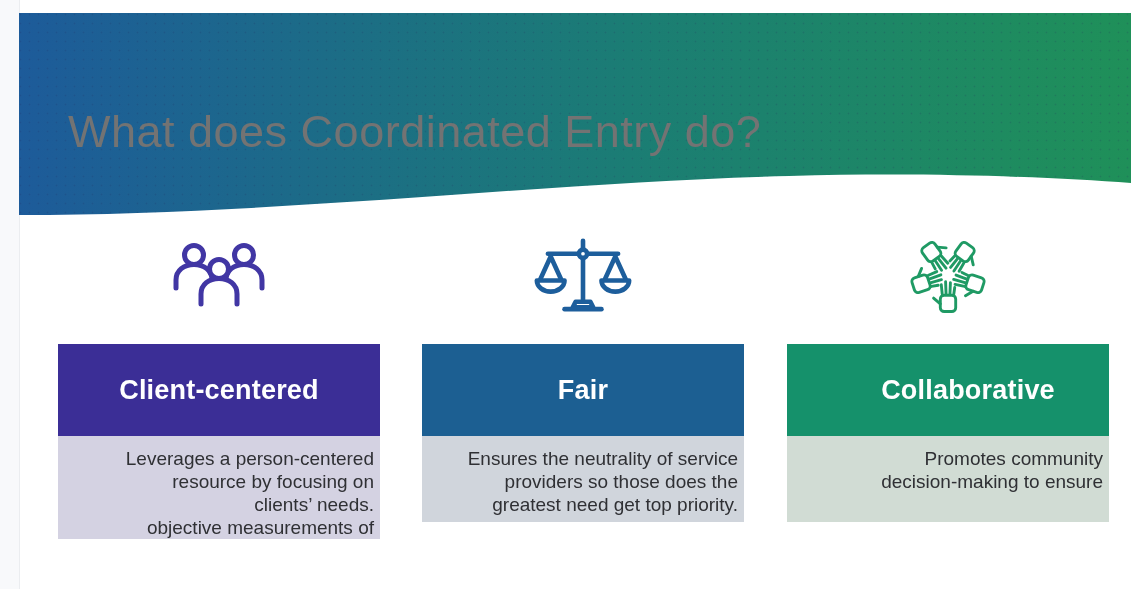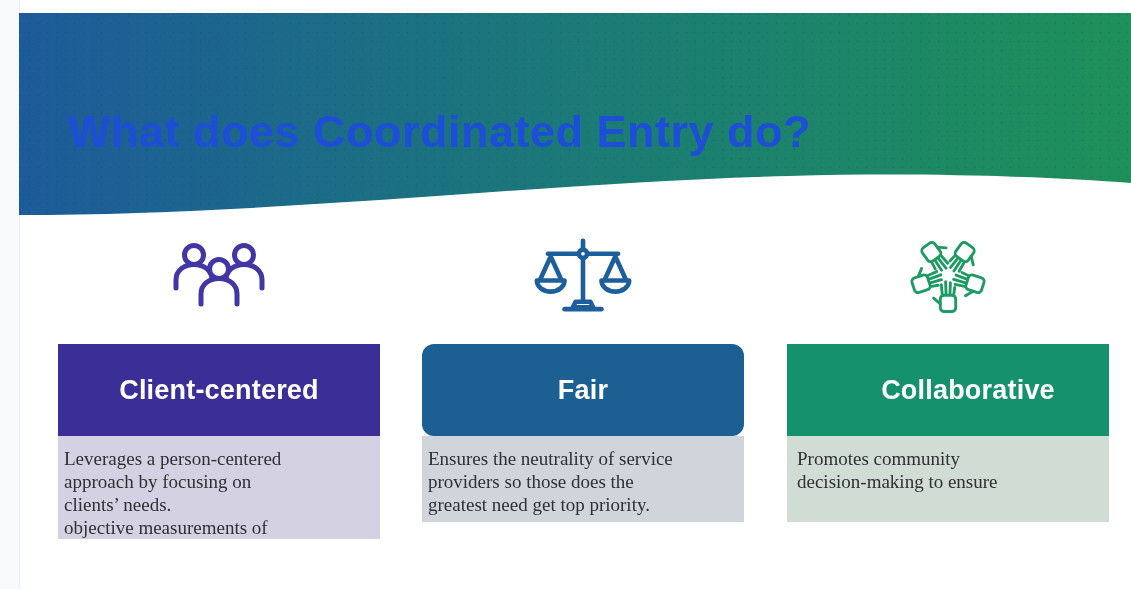--- a/index.html
+++ b/index.html
@@ -9,33 +9,33 @@
     font-family:"Liberation Sans","DejaVu Sans",sans-serif;
   }
   .left-gutter{
     position:absolute;left:0;top:0;width:19px;height:589px;
     background:#f8f9fb;border-right:1px solid #ebedf0;
   }
   .banner{position:absolute;left:19px;top:13px;width:1112px;height:202px;}
   .banner svg{display:block;width:1112px;height:202px;}
   .page-title{
     position:absolute;left:68px;top:76px;width:980px;
-    color:#1d4ed8;font-size:45px;font-weight:700;letter-spacing:.5px;
+    color:#737373;font-size:45px;font-weight:400;letter-spacing:.5px;
   }
   .col{position:absolute;width:322px;}
   .col-0{left:58px;} .col-1{left:422px;} .col-2{left:787px;}
   .icon-wrap{top:233px;height:84px;display:flex;align-items:center;justify-content:center;}
   .card{top:344px;height:178px;display:flex;flex-direction:column;}
   .card-header{
     height:92px;flex:0 0 92px;display:flex;align-items:center;justify-content:center;
     color:#ffffff;font-size:27px;font-weight:700;letter-spacing:.2px;
   }
   .card-body{
-    flex:1;padding:11px 6px 0;text-align:left;
-    color:#2f3034;font-size:19px;line-height:23px;font-family:Liberation Serif, serif;
+    flex:1;padding:11px 6px 0;text-align:right;
+    color:#2f3034;font-size:19px;line-height:23px;
   }
   .icon-wrap svg{overflow:visible;}
 </style>
 </head>
 <body>
 
 <div class="left-gutter"></div>
 
 <div class="banner">
   <svg viewBox="0 0 1112 202" preserveAspectRatio="none">
@@ -100,28 +100,28 @@
       <rect x="-8" y="-9" width="16" height="17" rx="4" fill="#ffffff"></rect>
       <path d="M-6,-10 L-7,-20 M-2,-10 L-2.5,-23 M2,-10 L2.5,-22 M6,-10 L7,-17 M-8,0 L-15,-6"></path>
     </g>
   </svg>
 </div>
 
 <div class="col col-0 card">
   <div class="card-header" style="background-color: rgb(59, 46, 150);">Client-centered</div>
   <div class="card-body" style="background-color: rgb(212, 210, 226);">
     <div>Leverages a person-centered</div>
-    <div>approach by focusing on</div>
+    <div>resource by focusing on</div>
     <div>clients’ needs.</div>
     <div>objective measurements of</div>
   </div>
 </div>
 
 <div class="col col-1 card">
-  <div class="card-header" style="background-color: rgb(28, 95, 146); border-radius: 12px;">Fair</div>
+  <div class="card-header" style="background-color: rgb(28, 95, 146);">Fair</div>
   <div class="card-body" style="background-color: rgb(208, 213, 220);">
     <div>Ensures the neutrality of service</div>
     <div>providers so those does the</div>
     <div>greatest need get top priority.</div>
   </div>
 </div>
 
 <div class="col col-2 card">
   <div class="card-header" style="background-color: rgb(21, 145, 107); padding-left: 40px;">Collaborative</div>
   <div class="card-body" style="background-color: rgb(209, 220, 212); padding-left: 10px;">

